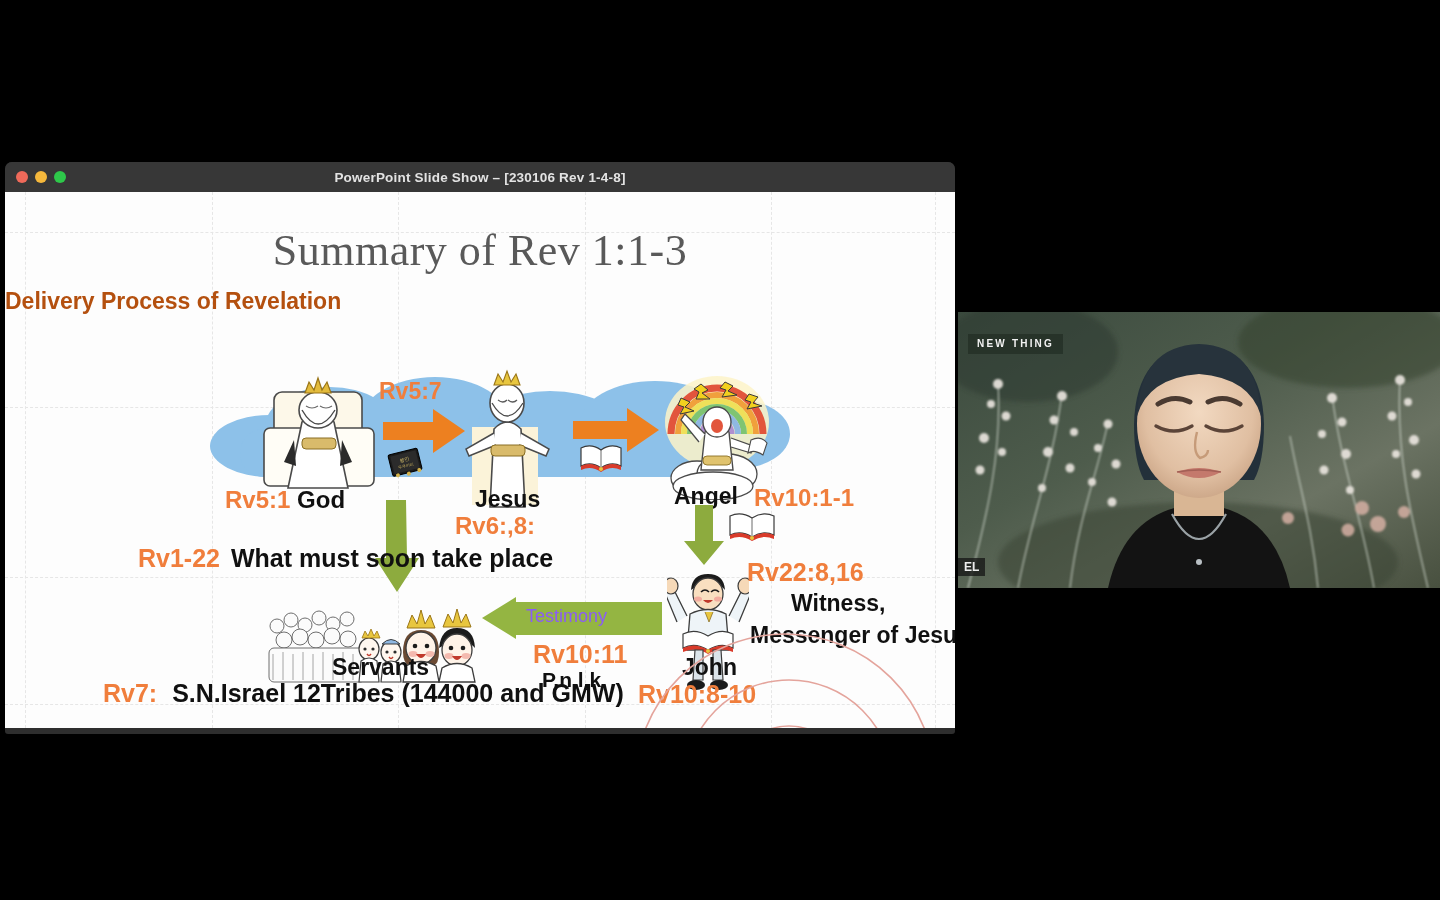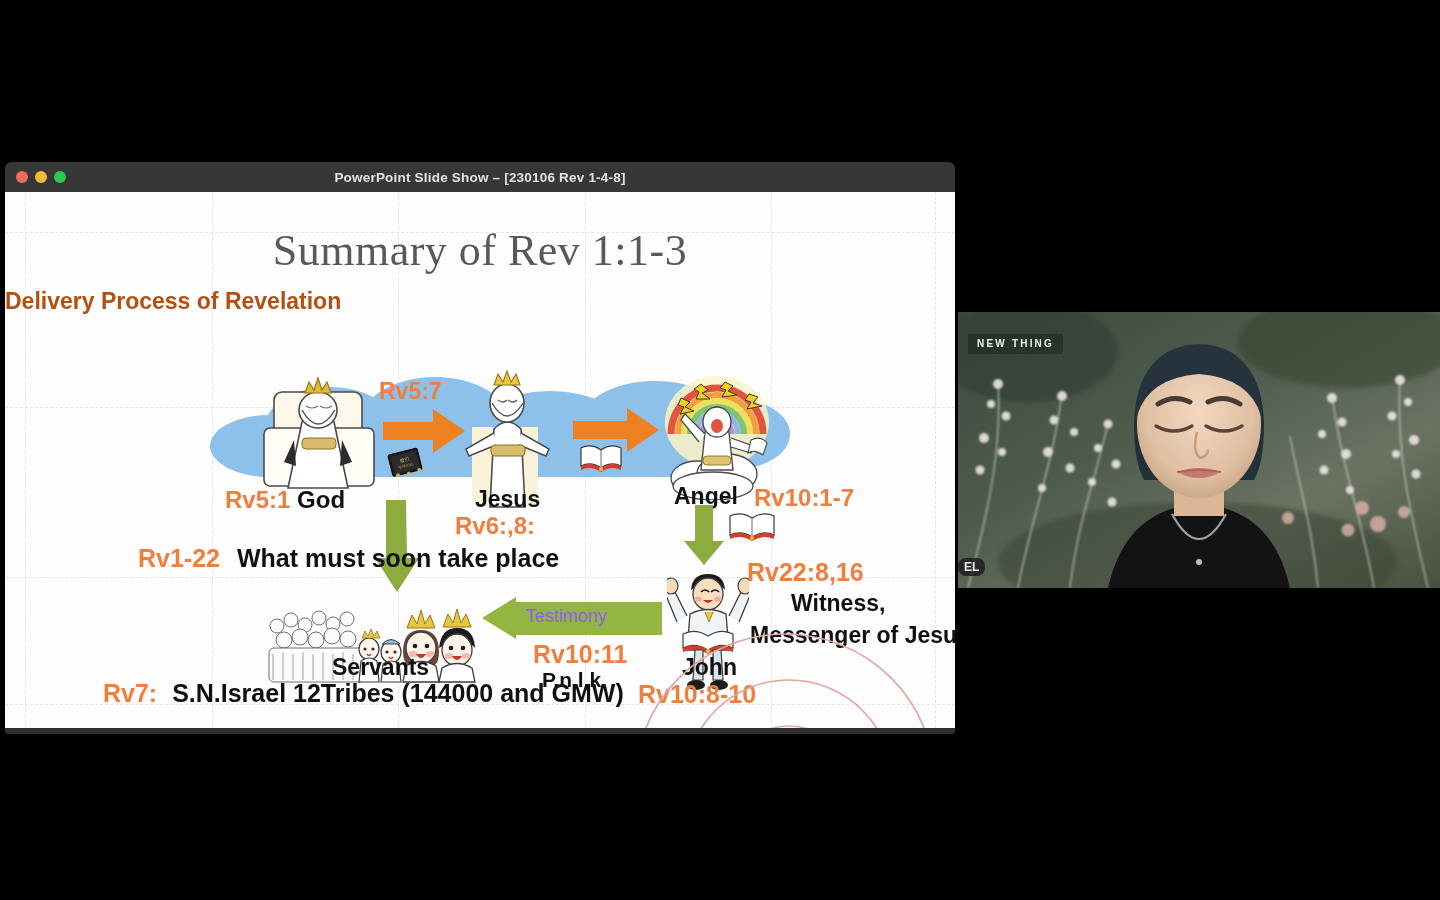--- a/index.html
+++ b/index.html
@@ -74,21 +74,21 @@
   #arcs{position:absolute;right:-30px;bottom:-60px;width:340px;height:200px;pointer-events:none;}
 
   
   #cam{position:absolute;left:958px;top:312px;width:482px;height:276px;overflow:hidden;background:#2d3b33;}
   #cam-bg{position:absolute;inset:0;}
   #cam-name{position:absolute;left:10px;top:22px;background:rgba(28,38,30,.55);
             color:#f2f2f2;font-size:10px;font-weight:bold;letter-spacing:2.2px;
             padding:4px 9px 5px 9px;font-family:"Liberation Sans",sans-serif;}
   #cam-badge{position:absolute;left:0px;bottom:12px;background:rgba(20,20,20,.75);
              color:#ededed;font-size:12px;font-weight:bold;padding:2px 6px;
-             font-family:"Liberation Sans",sans-serif;border-radius:8px;}
+             font-family:"Liberation Sans",sans-serif;}
 </style>
 </head>
 <body>
 
 <div id="stage">
 
   <div id="ppt-window">
 
     <div id="titlebar">
       <div id="traffic">
@@ -240,21 +240,21 @@
       </div>
 
       <div class="lbl" style="left:220px;top:296px;font-size:24px;">
         <span class="orange">Rv5:1</span>
         <span class="black" style="font-weight:600;">God</span>
       </div>
       <div class="lbl black" style="left:470px;top:296px;font-size:23px;font-weight:600;">Jesus</div>
       <div class="lbl orange" style="left:450px;top:322px;font-size:24px;">Rv6:,8:</div>
 
       <div class="lbl black" style="left:669px;top:293px;font-size:23px;font-weight:600;">Angel</div>
-      <div class="lbl orange" style="left:749px;top:294px;font-size:24px;">Rv10:1-7</div>
+      <div class="lbl orange" style="left:749px;top:294px;font-size:24px;">Rv10:1-1</div>
 
       <div class="garrow" style="left:368px;top:308px;width:48px;height:95px;">
         <svg viewBox="0 0 48 95" width="48" height="95">
           <path d="M13 0 H33 L34 58 H46 L24 92 L2 58 H13 Z" fill="#8dab3e"></path>
         </svg>
       </div>
 
       <div class="garrow" style="left:678px;top:313px;width:42px;height:62px;">
         <svg viewBox="0 0 42 62" width="42" height="62">
           <path d="M12 0 H30 V36 H41 L21 60 L1 36 H12 Z" fill="#8dab3e"></path>
@@ -265,21 +265,21 @@
         <svg viewBox="0 0 48 32" width="48" height="32">
           <path d="M24 8 Q13 1 2 6 L2 25 Q13 20 24 27 Q35 20 46 25 L46 6 Q35 1 24 8 Z" fill="#ffffff" stroke="#3a3a3a" stroke-width="1.2"></path>
           <path d="M2 25 Q13 20 24 27 Q35 20 46 25 L46 29 Q35 24 24 31 Q13 24 2 29 Z" fill="#d93b2b"></path>
           <path d="M24 8 L24 27" stroke="#6a6a6a" stroke-width="1"></path>
           <circle cx="24" cy="28" r="2" fill="#e8c63f"></circle>
         </svg>
       </div>
 
       <div class="lbl" style="left:133px;top:354px;font-size:25px;">
         <span class="orange">Rv1-22</span>
-        <span class="black" style="font-weight:600;margin-left:10px;">What must soon take place</span>
+        <span class="black" style="font-weight:600;margin-left:4px;">What must soon take place</span>
       </div>
 
       <div class="figwrap" id="crowd">
         <svg viewBox="0 0 215 82" width="215" height="82">
 
           <g fill="#fbfbfb" stroke="#6e6e6e" stroke-width="1">
             <circle cx="10" cy="22" r="7"></circle>
               <circle cx="24" cy="16" r="7"></circle>
               <circle cx="38" cy="21" r="7"></circle>
             <circle cx="52" cy="14" r="7"></circle>

